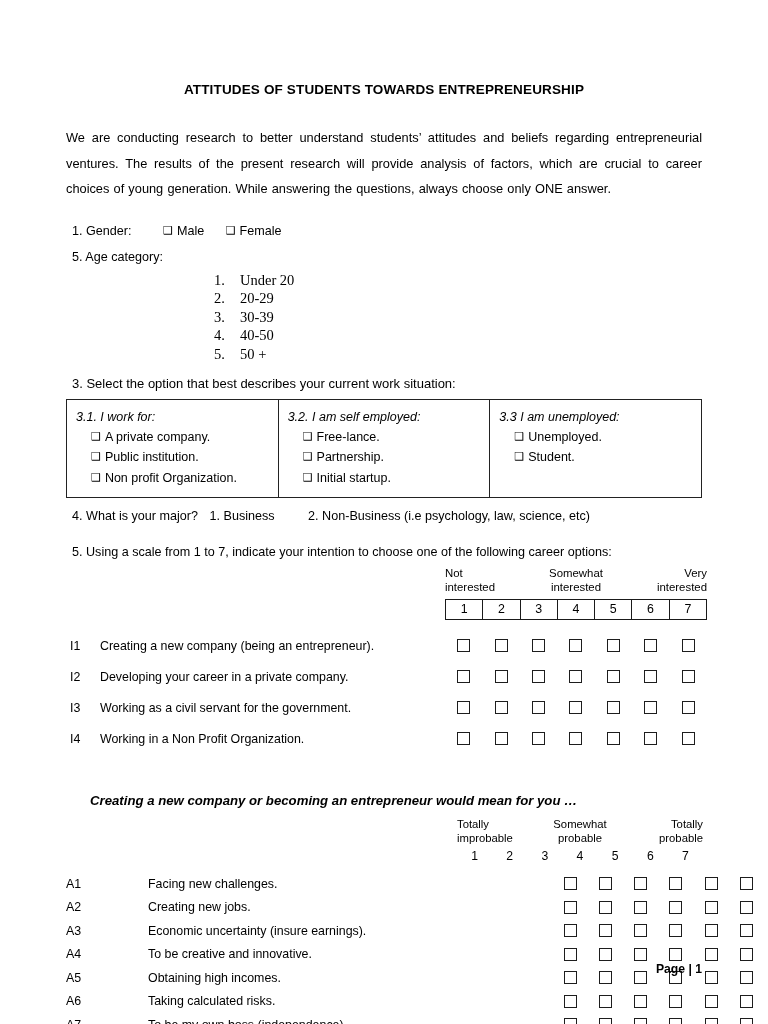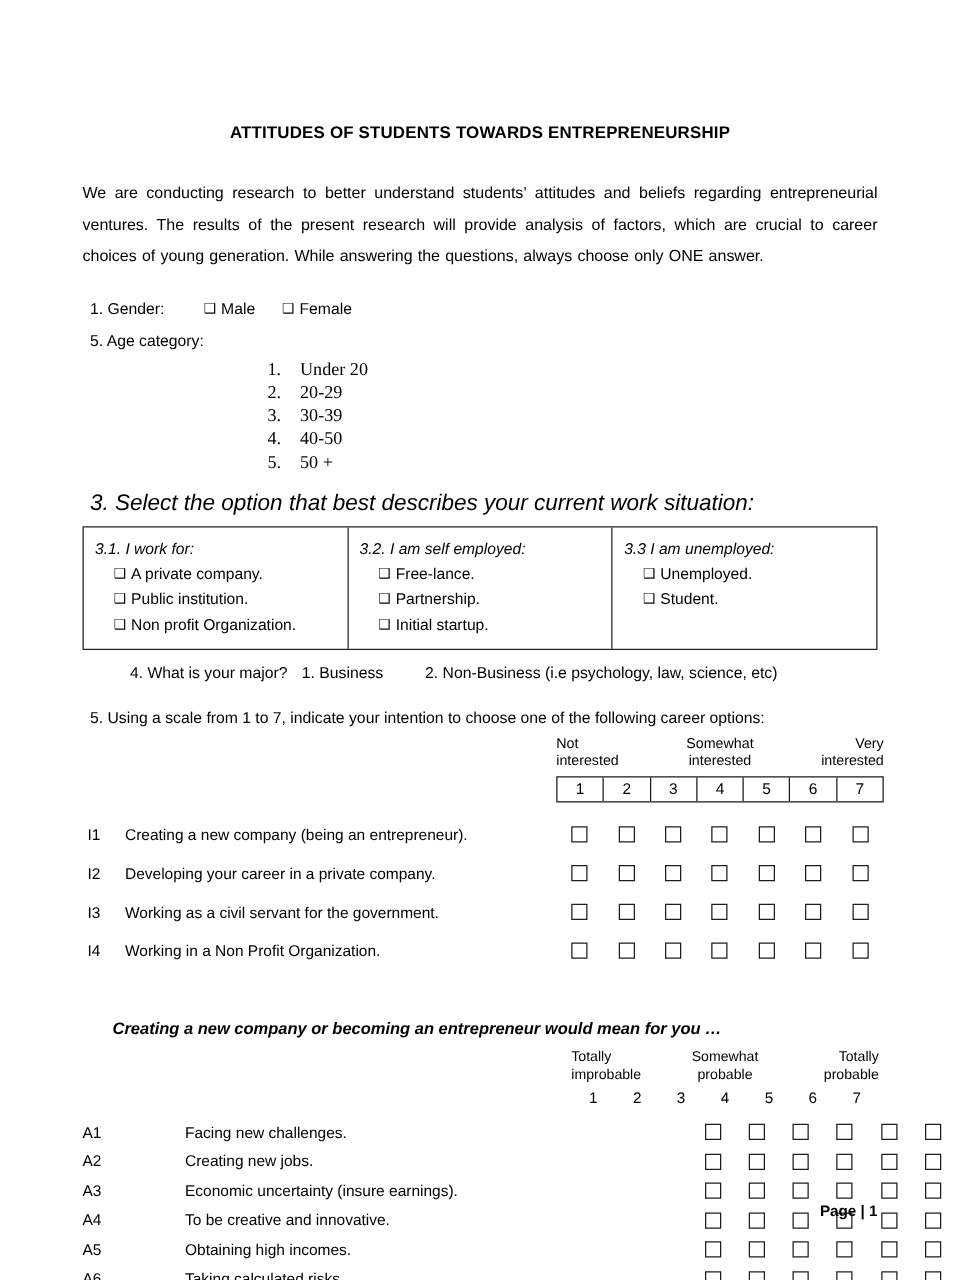--- a/index.html
+++ b/index.html
@@ -13,21 +13,21 @@
     font-family: "Liberation Sans", sans-serif;
     color: #000000;
     position: relative;
     overflow: hidden;
   }
   .page {
     position: relative;
     width: 768px;
     height: 1024px;
     box-sizing: border-box;
-    padding: 16px 66px;
+    padding: 0 66px;
   }
 
   
   .doc-title {
     text-align: center;
     font-size: 13.5px;
     font-weight: bold;
     letter-spacing: 0.15px;
     margin: 0;
     padding-top: 82px;
@@ -73,24 +73,23 @@
     padding-top: 3px;
   }
   .age-row { white-space: nowrap; }
   .age-num {
     display: inline-block;
     width: 26px;
   }
 
   
   .q3-label {
-    font-size: 18px;
+    font-size: 13px;
     padding-top: 12px;
     padding-left: 6px;
-    font-style: italic;
   }
   .work-table {
     margin-top: 8px;
     border: 1.3px solid #222;
     display: flex;
     width: 636px;
     box-sizing: border-box;
   }
   .work-col {
     flex: 1 1 0;
@@ -111,21 +110,20 @@
     padding-left: 15px;
     white-space: nowrap;
   }
 
   
   .q4-line {
     font-size: 12.6px;
     padding-top: 11px;
     padding-left: 6px;
     white-space: nowrap;
-    margin-left: 32px;
   }
   .q4-optb { display: inline-block; margin-left: 8px; }
   .q4-optc { display: inline-block; margin-left: 30px; }
 
   
   .q5-line {
     font-size: 12.6px;
     padding-top: 22px;
     padding-left: 6px;
   }

